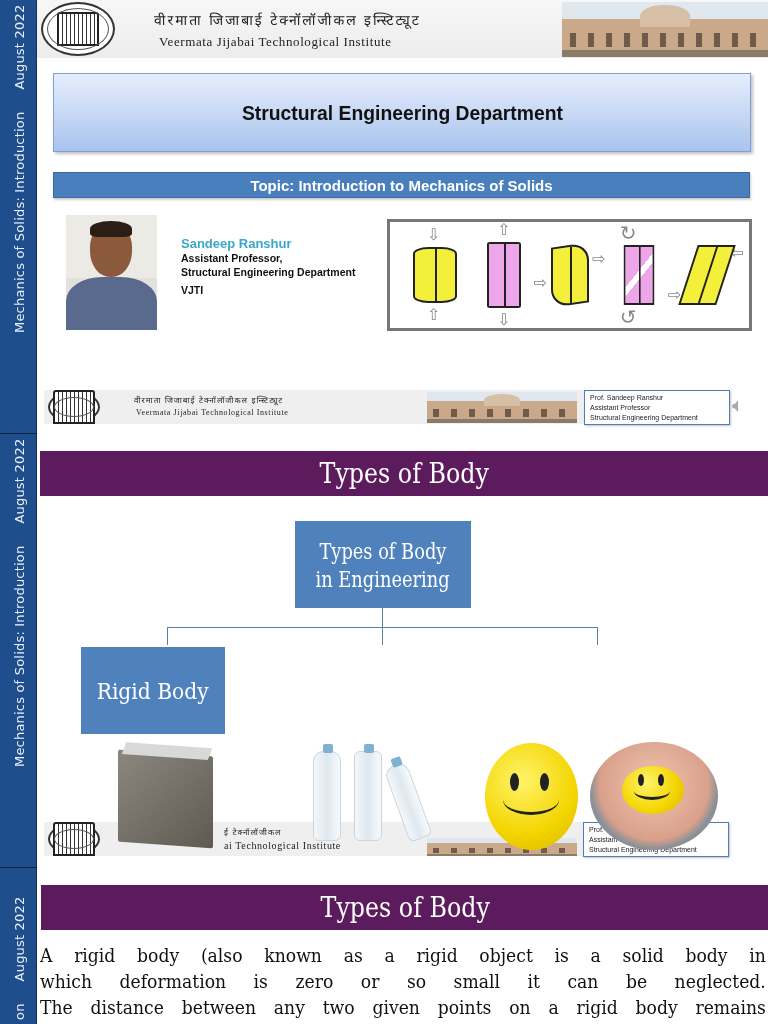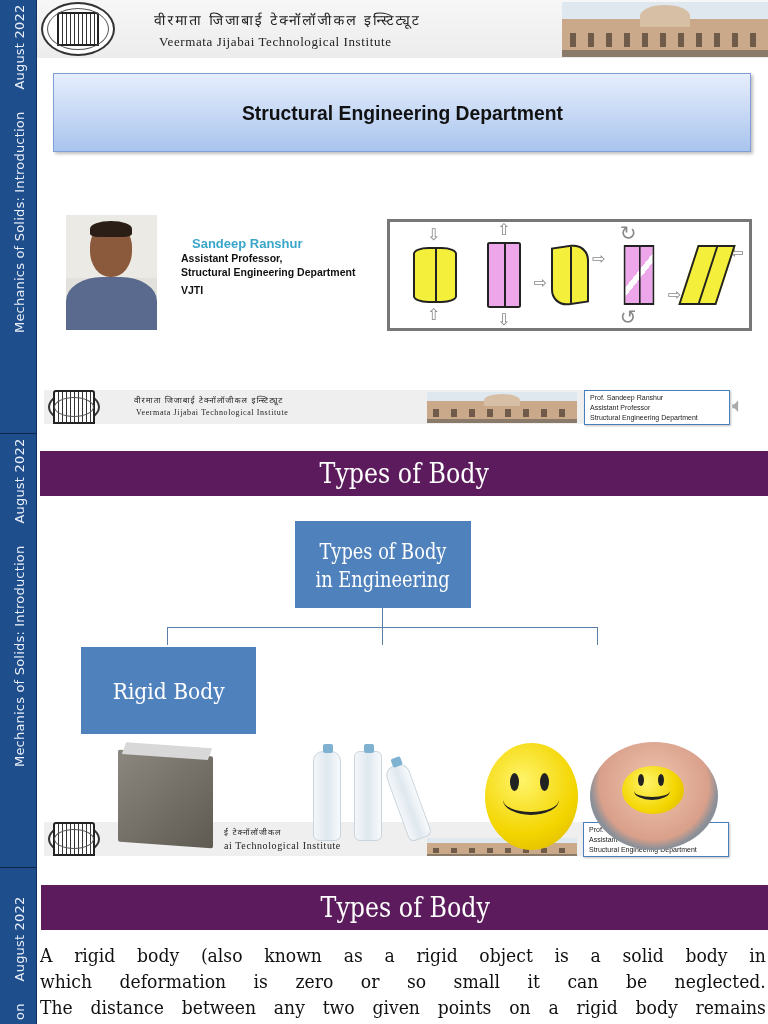--- a/index.html
+++ b/index.html
@@ -59,21 +59,21 @@
 
   
   .photo {
     position: absolute; left: 66px; top: 215px; width: 91px; height: 115px;
     background: linear-gradient(#eceae4 0 55%, #e3e1db 55%);
     overflow: hidden;
   }
   .photo .head { position: absolute; left: 24px; top: 8px; width: 42px; height: 54px; border-radius: 45% 45% 48% 48%; background: #8b5a3c; }
   .photo .hair { position: absolute; left: 24px; top: 6px; width: 42px; height: 16px; border-radius: 50% 50% 20% 20%; background: #2b1e16; }
   .photo .shirt { position: absolute; left: 0; top: 62px; width: 91px; height: 60px; border-radius: 40% 40% 0 0; background: #5a6a8e; }
-  .presenter-name { position: absolute; left: 192px; top: 236px; color: #3aa6c9; font-weight: bold; font-size: 13px; }
+  .presenter-name { position: absolute; left: 181px; top: 236px; color: #3aa6c9; font-weight: bold; font-size: 13px; }
   .presenter-line { position: absolute; left: 181px; color: #111; font-weight: bold; font-size: 10.5px; }
 
   
   .deform-figure {
     position: absolute; left: 387px; top: 219px; width: 365px; height: 112px;
     border: 3px solid #777; background: #fff; display: flex; align-items: center; justify-content: space-around; padding: 0 8px;
   }
   .block { width: 38px; height: 60px; border: 2px solid #222; position: relative; }
   .block.yellow { background: #f4ef3a; }
   .block.pink { background: #eda6e9; }
@@ -140,20 +140,23 @@
     <div class="building" style="left:525px; top:2px; width:206px; height:55px;">
       <div class="dome"></div>
         <div class="windows"></div>
         <div class="ground"></div>
     </div>
   </div>
 
   <div class="title-box">
     <span>Structural Engineering Department</span>
   </div>
+  <div class="topic-bar">
+    <span>Topic: Introduction to Mechanics of Solids</span>
+  </div>
 
   <div class="photo">
     <div class="shirt"></div>
       <div class="head"></div>
       <div class="hair"></div>
   </div>
   <div class="presenter-name">Sandeep Ranshur</div>
   <div class="presenter-line" style="top:252px;">Assistant Professor,</div>
   <div class="presenter-line" style="top:266px;">Structural Engineering Department</div>
   <div class="presenter-line" style="top:284px;">VJTI</div>
@@ -218,21 +221,21 @@
 
   <div class="node" style="left:295px; top:88px; width:176px; height:87px; font-size:23px; line-height:28px;">
     <span><span>Types of Body</span><br><span>in Engineering</span></span>
   </div>
 
   <div class="connector" style="left:382px; top:175px; width:1px; height:37px;"></div>
   <div class="connector" style="left:167px; top:194px; width:430px; height:1px;"></div>
   <div class="connector" style="left:167px; top:194px; width:1px; height:18px;"></div>
   <div class="connector" style="left:597px; top:194px; width:1px; height:18px;"></div>
 
-  <div class="node" style="left:81px; top:214px; width:175px; height:87px; font-size:23px;">
+  <div class="node" style="left:81px; top:214px; width:144px; height:87px; font-size:23px;">
     <span>Rigid Body</span>
   </div>
 
   <div class="footer-banner" style="top:389px; height:34px;">
     <div class="logo" style="left:4px; top:1px; width:52px; height:32px;"></div>
     <div class="inst-hindi" style="left:180px; top:4px; font-size:8px; letter-spacing:1px;">ई टेक्नॉलॉजीकल</div>
     <div class="inst-eng" style="left:180px; top:18px; font-size:10px;">ai Technological Institute</div>
     <div class="building" style="left:383px; top:16px; width:150px; height:18px;">
       <div class="windows"></div>
         <div class="ground"></div>

